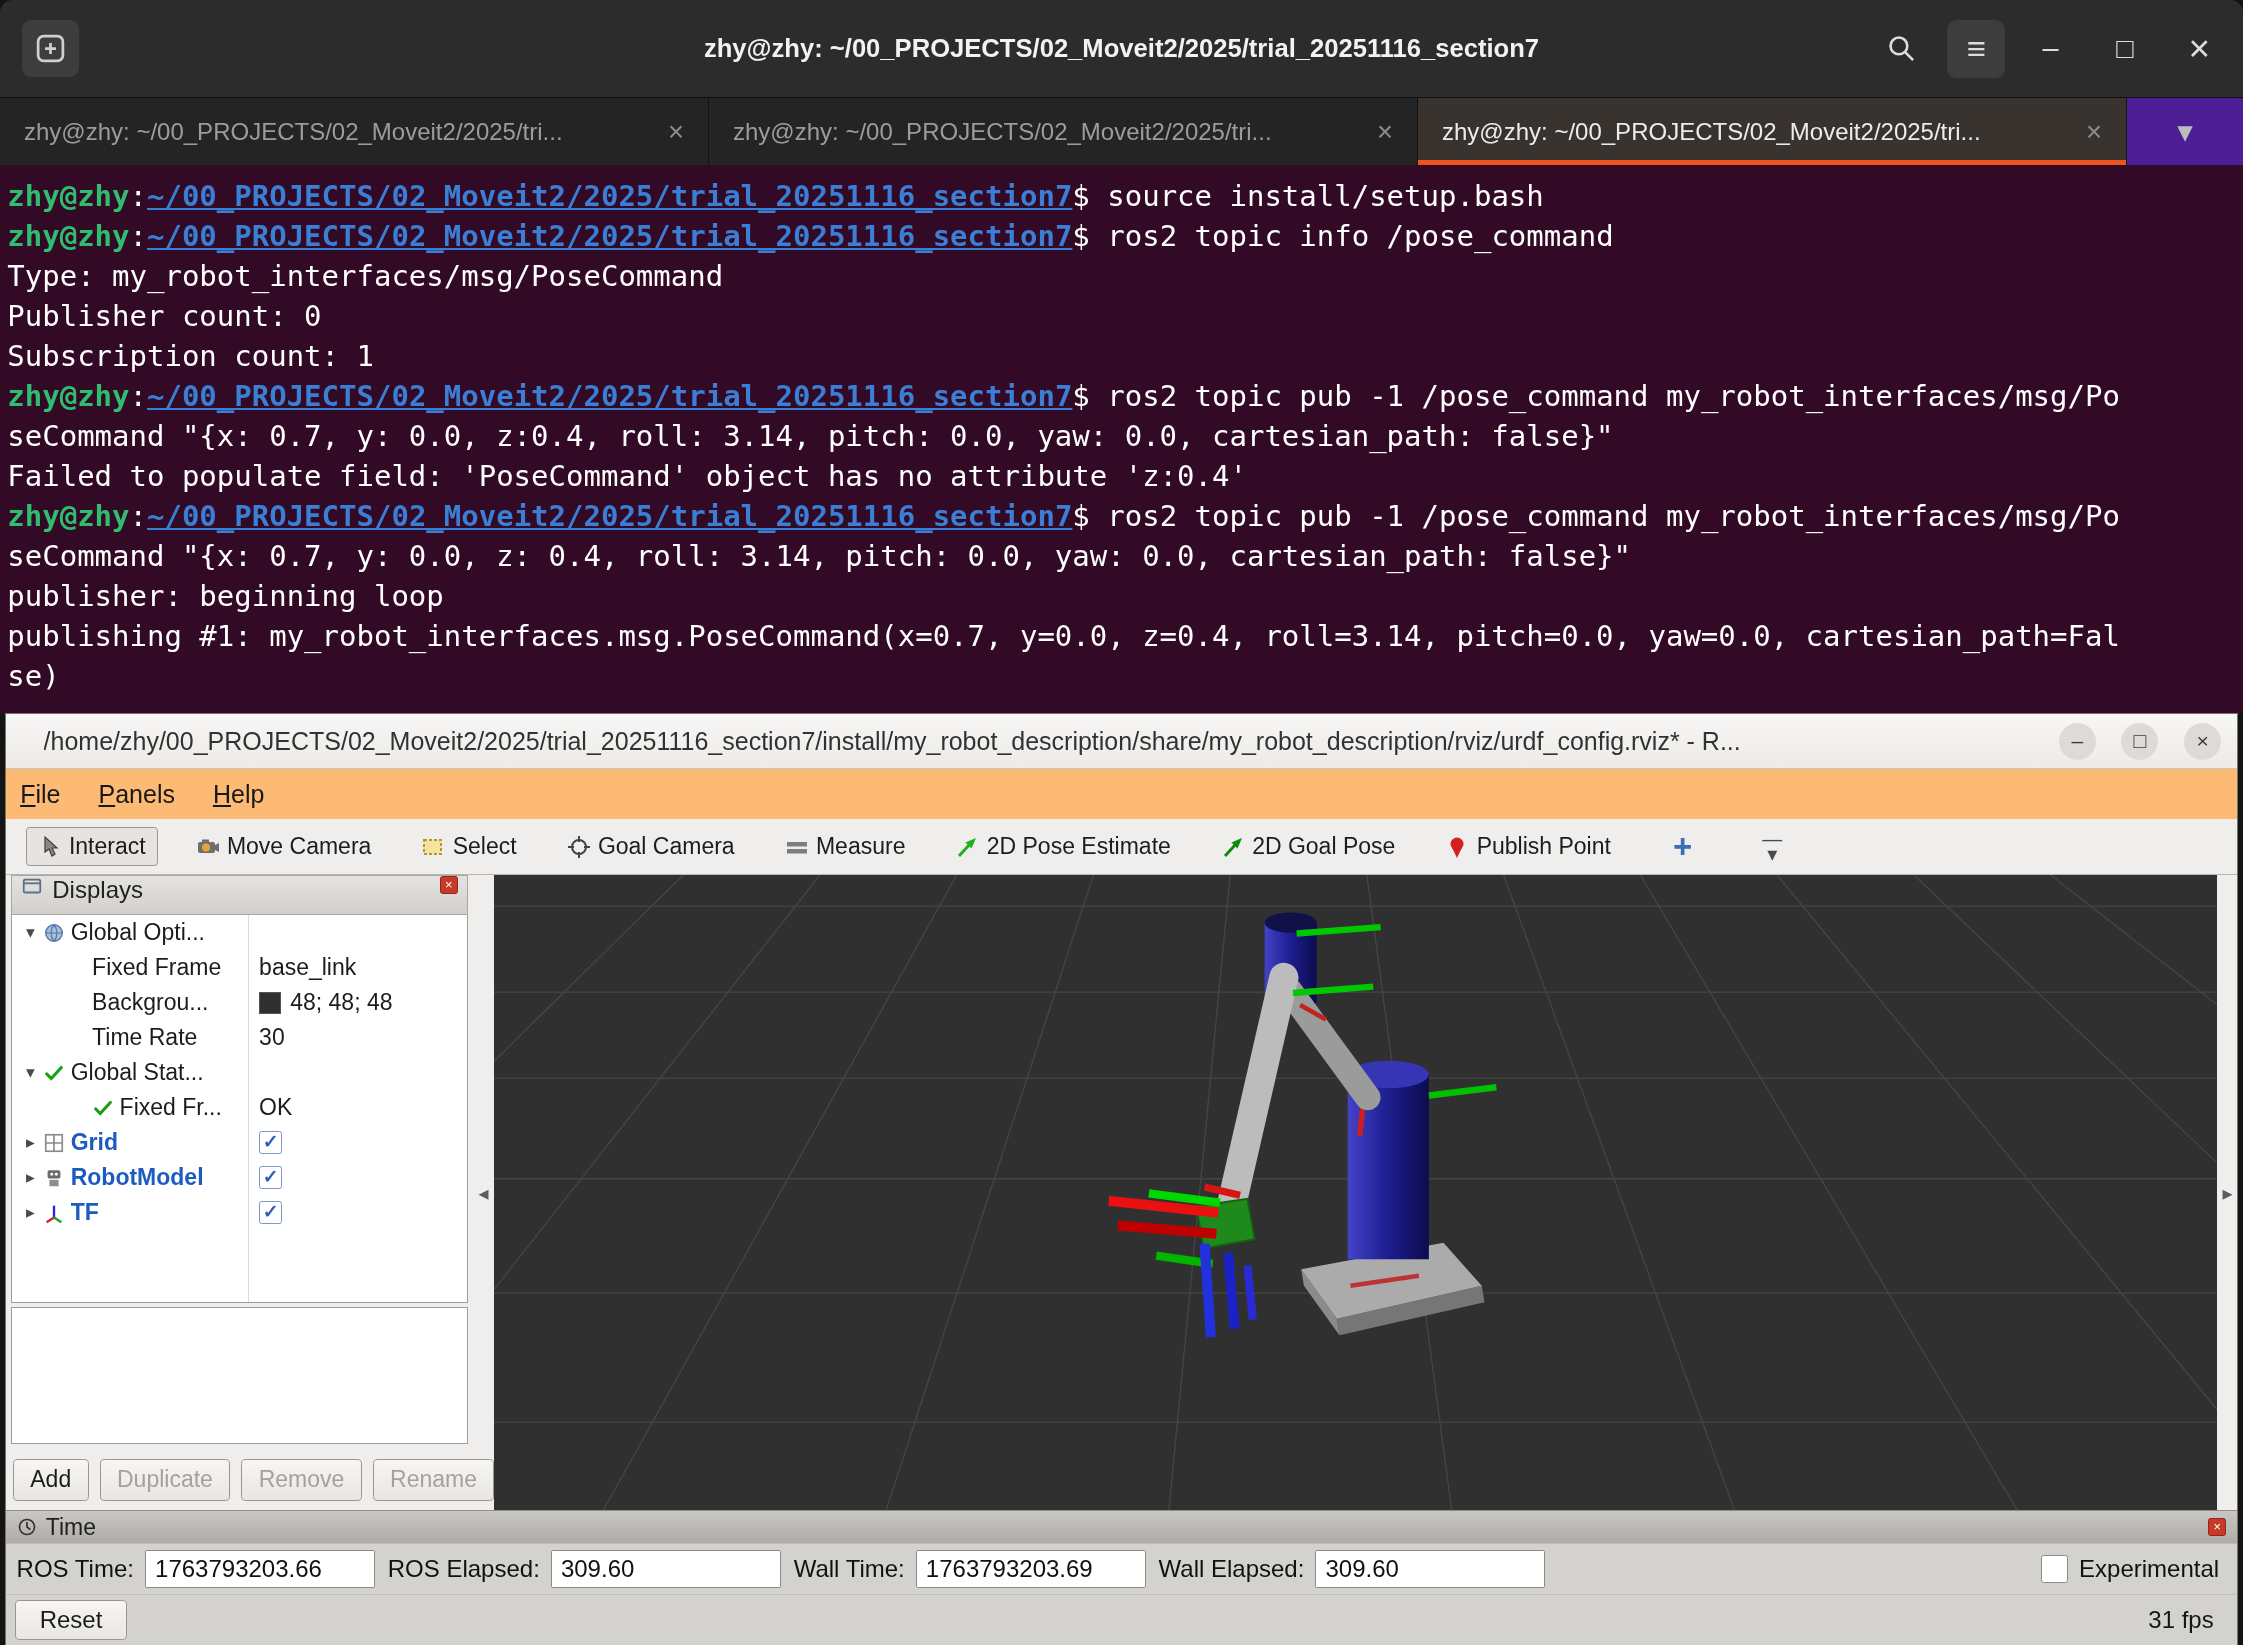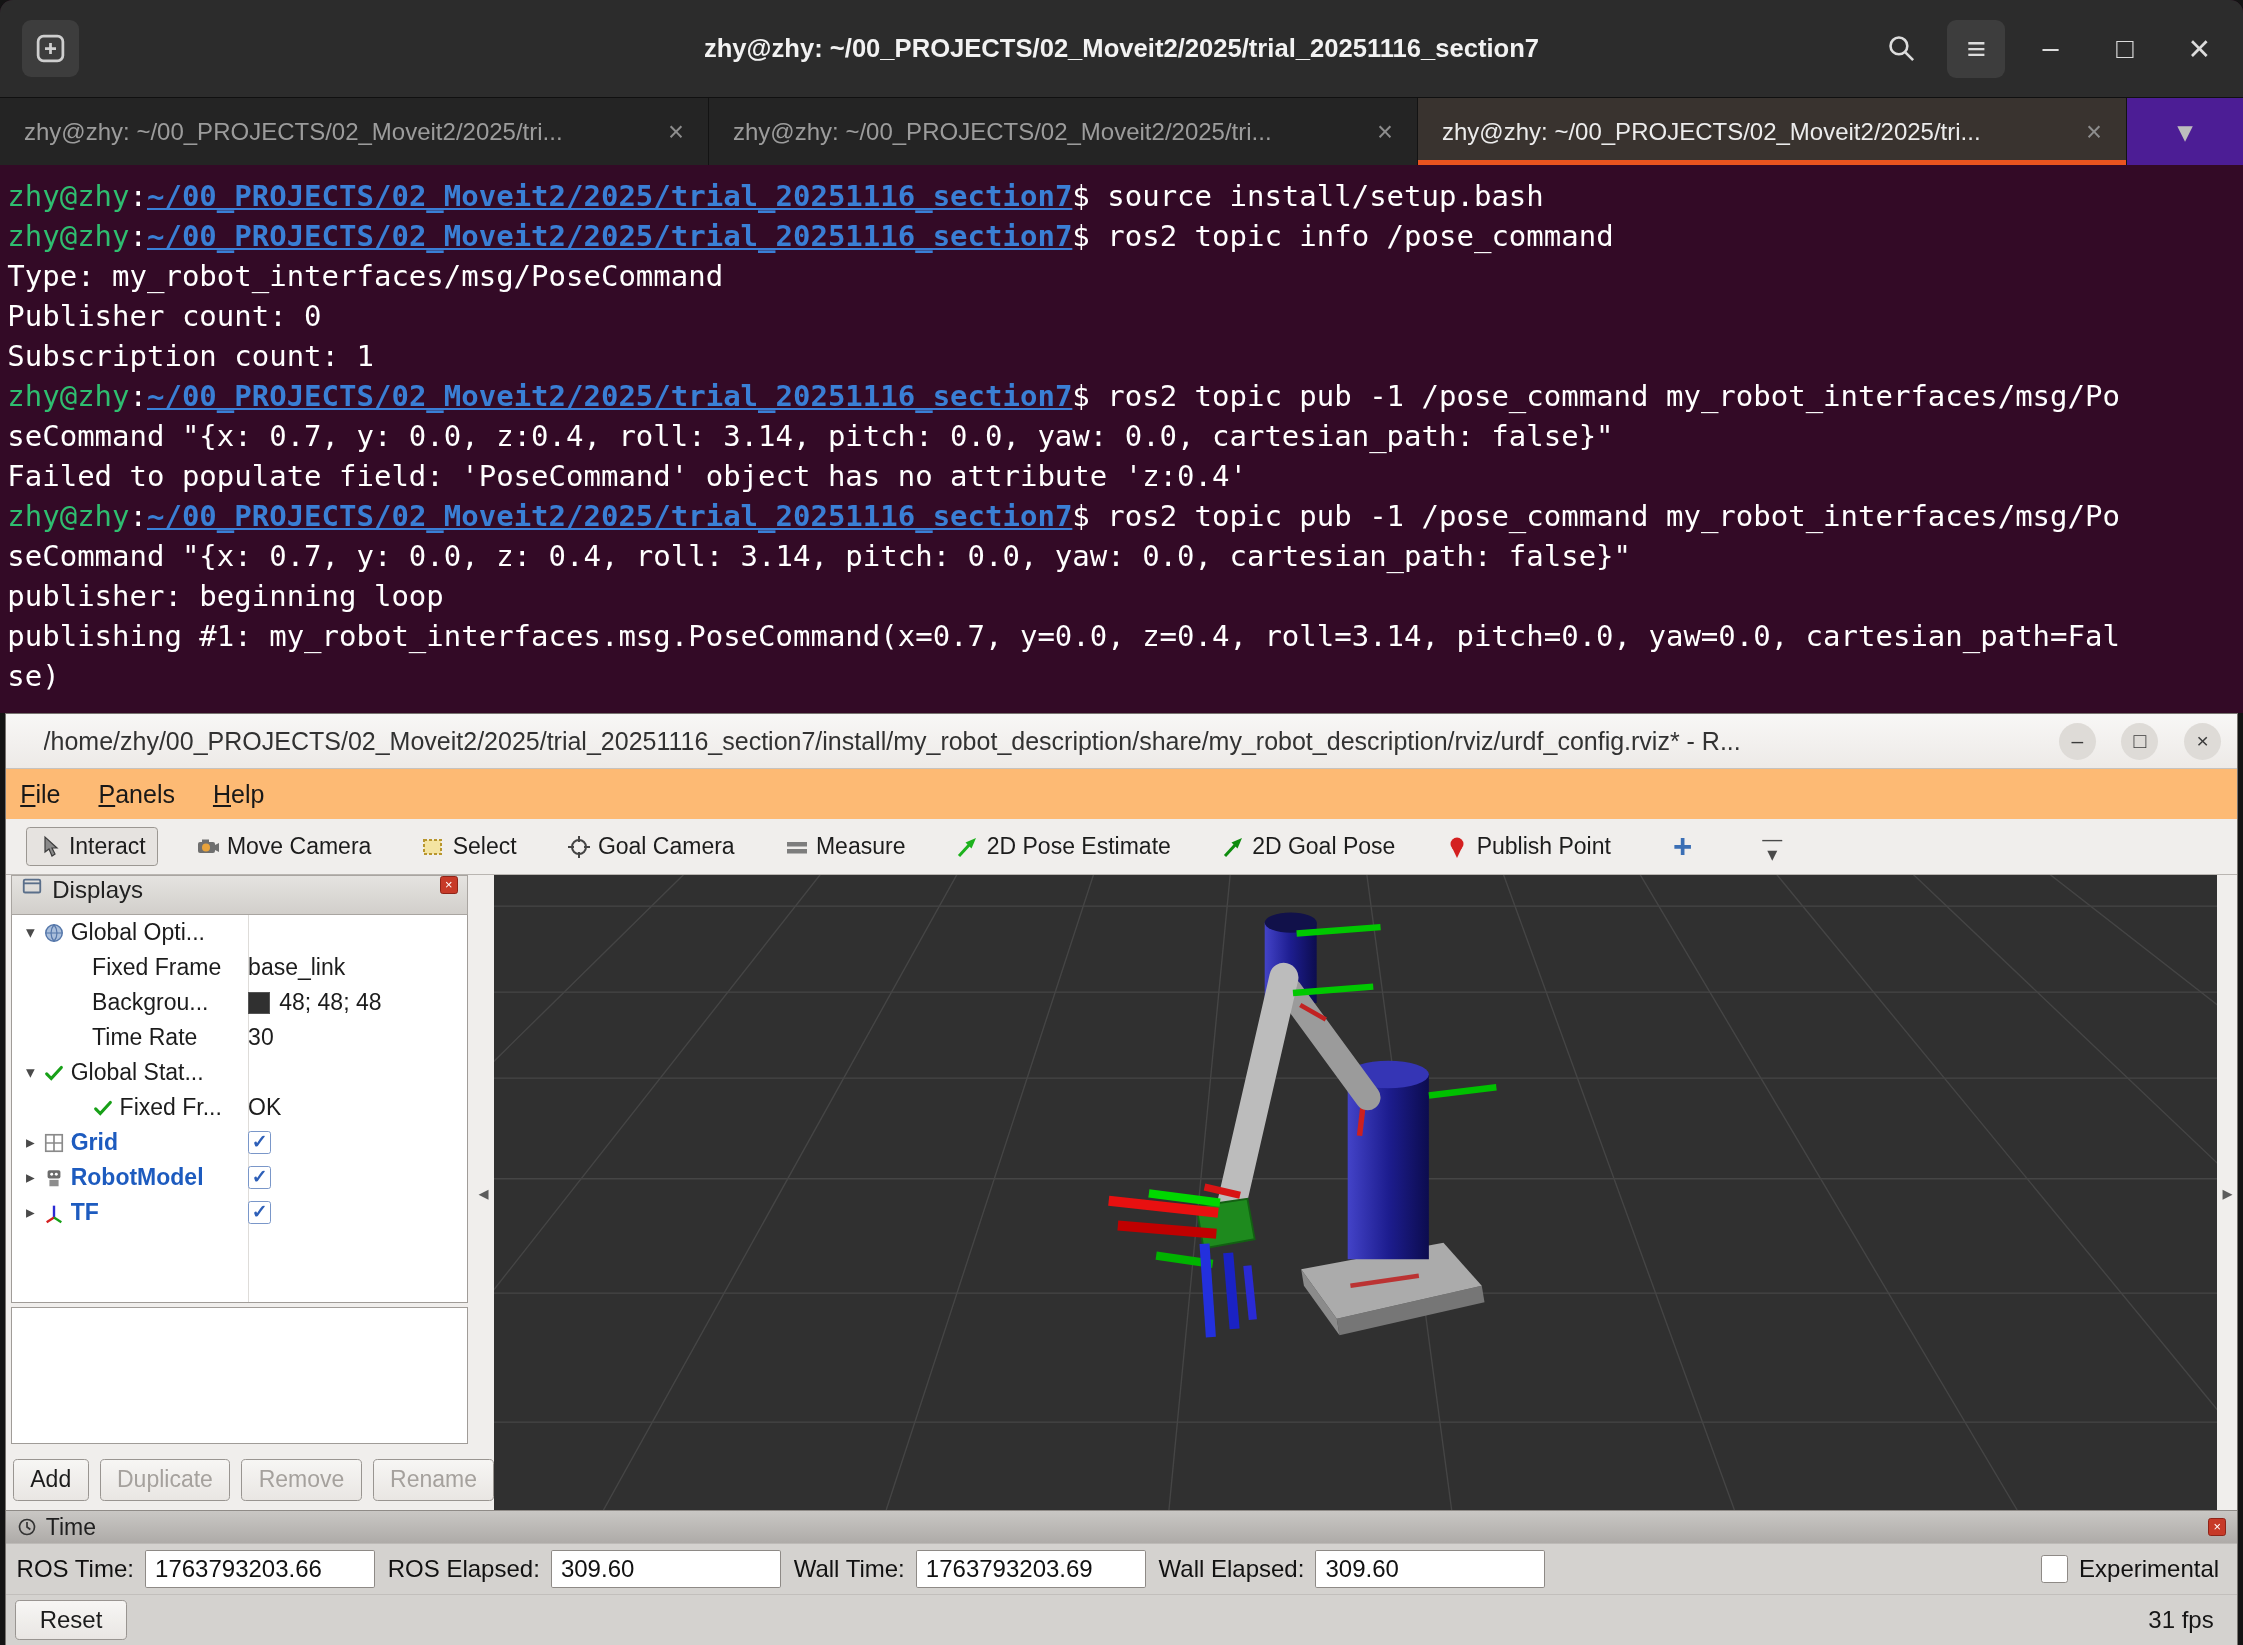--- a/index.html
+++ b/index.html
@@ -39,21 +39,21 @@
   .tab-label { flex:1; white-space:nowrap; overflow:hidden; }
   .tab-close { color:#8d8d8d; font-size:27.4px; margin-left:12.8px; }
   .tab.active { background:#39332f; color:#ececec; }
   .tab.active::after { content:""; position:absolute; left:0; right:0; bottom:0; height:4.6px; background:#e9541f; }
   .tab-chevron { flex:1; display:flex; align-items:center; justify-content:center; color:#bdbdbd; font-size:31px; }
 
   .term-body {
     padding:11px 7.3px 0 7.3px; font-family:"DejaVu Sans Mono", monospace;
     font-size:29px; line-height:40px; color:#ffffff; white-space:pre;
   }
-  .seg-user { color:#2fbe70; font-weight:normal; }
+  .seg-user { color:#2fbe70; font-weight:bold; }
   .seg-path { color:#3a7fd5; font-weight:bold; text-decoration:underline; }
   .seg-fg { color:#ffffff; }
 
   
   #rviz-window {
     position:absolute; left:4.6px; right:4.6px; top:713px; bottom:0;
     background:#f0eeec; border:0.9px solid #77736f; display:flex; flex-direction:column;
   }
   .rviz-titlebar {
     height:55px; background:linear-gradient(#f8f7f6,#edeae7); border-bottom:0.9px solid #c6c2be;
@@ -86,21 +86,21 @@
     display:flex; gap:9.1px; padding:0 9.1px; font-size:24px; color:#222;
   }
   .panel-close {
     margin-left:auto; width:18.3px; height:18.3px; background:#c73a28; border:0.9px solid #8f2418; border-radius:2.7px;
     color:#fff; font-size:12.8px; line-height:15.5px; text-align:center;
   }
   .dp-tree { height:388px; background:#fff; border:0.9px solid #a09c98; border-top:none; position:relative; overflow:hidden; }
   .tree-colsep { position:absolute; left:236px; top:0; bottom:0; border-left:0.9px solid #dedcd9; }
   .trow { height:35px; display:flex; align-items:center; font-size:23px; color:#1c1c1c; position:relative; }
   .trow-name { width:236px; display:flex; align-items:center; white-space:nowrap; overflow:hidden; }
-  .trow-value { flex:1; display:flex; align-items:center; gap:9.1px; white-space:nowrap; }
+  .trow-value { flex:1; padding-left:11px; display:flex; align-items:center; gap:9.1px; white-space:nowrap; }
   .expander { width:25.6px; margin-left:5.5px; text-align:center; color:#4a4a4a; font-size:17.4px; flex:0 0 auto; }
   .tree-icon { display:flex; margin-right:5.5px; flex:0 0 auto; } .tree-icon svg { width:22px; height:22px; }
   .name-blue { color:#1d5bbf; font-weight:bold; }
   .indent2 { padding-left:80px; }
   .swatch { width:22px; height:22px; background:#303030; border:0.9px solid #555; flex:0 0 auto; }
   .cbx { width:23px; height:23px; border:0.9px solid #7a97c9; background:#fff; border-radius:2.7px; color:#2d5fb8; font-size:19px; font-weight:bold; line-height:20px; text-align:center; }
   .dp-empty { margin-top:3.7px; height:137px; background:#fff; border:0.9px solid #a09c98; }
   .dp-buttons { margin-top:auto; display:flex; gap:11px; padding:11px 1.8px 0 1.8px; }
   .dp-btn { height:42px; padding:0 16.4px; font-size:23px; border-radius:4.6px; border:0.9px solid #999591;
             background:linear-gradient(#f7f6f4,#e9e6e3); color:#1b1b1b; display:flex; align-items:center; }

